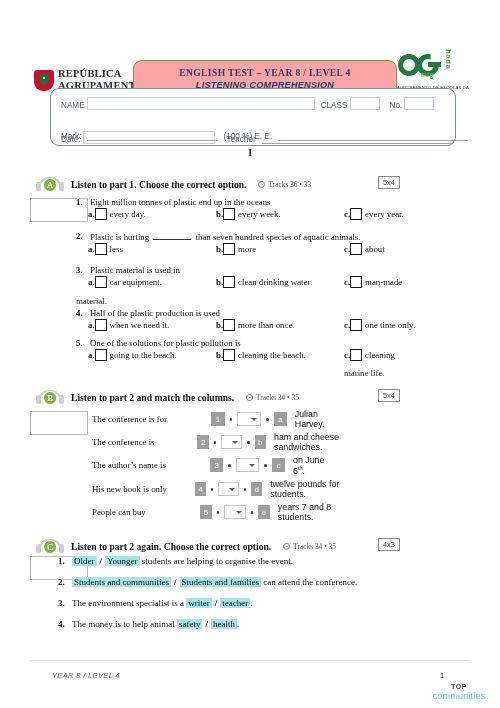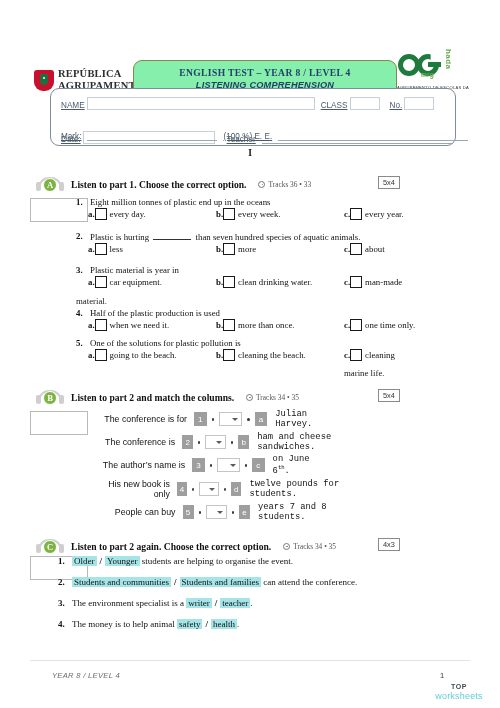--- a/index.html
+++ b/index.html
@@ -27,21 +27,21 @@
   .rep-text{position:absolute;left:24px;top:0;}
   .rep-line1,.rep-line2{
     font-family:"Liberation Serif", serif;font-weight:bold;
     font-size:10.5px;letter-spacing:.2px;color:#2e2e2e;line-height:12px;
   }
   .rep-rule{margin-top:3px;width:78px;height:1px;background:#9a9a9a;}
   .rep-sub{font-size:6.5px;letter-spacing:.6px;color:#3a3a3a;margin-top:2px;font-family:"Liberation Sans",sans-serif;}
 
   .title-box{
     position:absolute;left:133px;top:38px;width:262px;height:35px;
-    border:1.6px solid #7d8c4e;border-radius:9px;background:#86efac;
+    border:1.6px solid #7d8c4e;border-radius:9px;background:#fca5a5;
     display:flex;flex-direction:column;align-items:center;justify-content:center;
   }
   .title-l1{
     font-family:"Liberation Serif",serif;font-weight:bold;font-size:9.6px;
     letter-spacing:.35px;color:#243f6b;line-height:12px;
   }
   .title-l2{
     font-family:"Liberation Sans",sans-serif;font-weight:bold;font-style:italic;
     font-size:9.2px;letter-spacing:.2px;color:#243f6b;line-height:12px;
   }
@@ -76,21 +76,21 @@
   
   .id-box{
     position:absolute;left:50px;top:88px;width:404px;height:56px;
     border:1px solid #7f8c9b;border-radius:9px;background:#fff;
   }
   .id-row{position:absolute;left:10px;font-family:"Liberation Sans",sans-serif;
           font-size:8.2px;color:#4a5a6a;display:flex;align-items:flex-end;}
   .id-row.r1{top:8px;}
   .id-row.r2{top:42px;text-align:center;}
   .id-row.r3{top:41px;}
-  .lbl{white-space:nowrap;margin-right:2px;text-decoration:underline;}
+  .lbl{white-space:nowrap;margin-right:2px;}
   .fill-box{border:1px solid #c6ced8;background:#fff;height:11px;}
   .fill-line{border-bottom:1px solid #9aa7b5;height:10px;}
 
   .roman-I{
     position:absolute;left:0;top:148px;width:500px;text-align:center;
     font-family:"Liberation Serif",serif;font-weight:bold;font-size:9.5px;color:#111;
   }
 
   
   .sec-head{position:absolute;left:36px;height:16px;display:flex;align-items:center;}
@@ -142,37 +142,37 @@
   .cb{
     width:12px;height:12px;border:1.4px solid #1a1a1a;background:#fff;
     display:inline-block;margin:0 3px 0 0;box-sizing:border-box;
   }
   .cont{position:absolute;left:76px;font-family:"Liberation Serif",serif;font-size:8.8px;text-align:center;}
 
   
   .match{position:absolute;left:0;top:0;}
   .mrow{position:absolute;display:flex;align-items:center;height:16px;}
   .mleft{
-    width:112px;text-align:right;padding-right:7px;
-    font-family:Liberation Sans, sans-serif;font-size:8.8px;color:#111;
+    width:112px;text-align:left;padding-right:20px;
+    font-family:Liberation Serif, serif;font-size:8.8px;color:#111;
   }
   .mnum,.mlet{
     width:15px;height:14px;background:#9e9e9e;color:#fff;
     font-family:"Liberation Sans",sans-serif;font-size:8px;
     display:flex;align-items:center;justify-content:center;
   }
   .dot{width:3px;height:3px;border-radius:50%;background:#3a3a3a;margin:0 5px;}
   .sel{
     width:26px;height:14px;border:1px solid #c4c4c4;background:#fff;
     display:flex;align-items:center;justify-content:flex-end;padding-right:3px;box-sizing:border-box;
   }
   .caret{width:0;height:0;border-left:3px solid transparent;border-right:3px solid transparent;
          border-top:3.5px solid #5a5a5a;}
   .mright{
-    margin-left:8px;font-family:Liberation Mono, monospace;font-size:8.8px;color:#111;
+    margin-left:8px;font-family:Liberation Sans, sans-serif;font-size:8.8px;color:#111;
   }
   .mright sup{font-size:5.6px;}
 
   
   .crow{position:absolute;left:58px;font-family:"Liberation Serif",serif;font-size:9px;color:#111;
         display:flex;align-items:baseline;}
   .cnum{font-weight:bold;width:14px;flex:0 0 14px;}
   .hl{background:#a5e5e8;padding:0 2px;}
   .slash{margin:0 3px;font-weight:bold;}
 
@@ -320,21 +320,21 @@
         <span class="ol">c.</span>
         <span class="cb"></span>
         <span>about</span>
       </div>
     </div>
   </div>
 
   <div class="q" style="top:265px">
     <div class="q-stem">
       <span class="q-num">3.</span>
-      <span class="q-text">Plastic material is year in</span>
+      <span class="q-text">Plastic material is used in</span>
     </div>
     <div class="opts">
       <div class="opt" style="left:12px">
         <span class="ol">a.</span>
         <span class="cb"></span>
         <span>car equipment.</span>
       </div>
       <div class="opt" style="left:140px">
         <span class="ol">b.</span>
         <span class="cb"></span>
@@ -523,16 +523,16 @@
       <span>The money is to help animal</span>
       <span class="hl">safety</span><span class="slash">/</span><span class="hl">health</span><span>.</span>
     </span>
   </div>
 
   <div class="foot-line"></div>
   <div class="foot-left">YEAR 8 / LEVEL 4</div>
   <div class="foot-page">1</div>
   <div class="tw">
     <div class="tw-top">TOP</div>
-    <div class="tw-ws">worksheets</div>
+    <div class="tw-ws">communities</div>
   </div>
 
 </div>
 
 </body></html>

